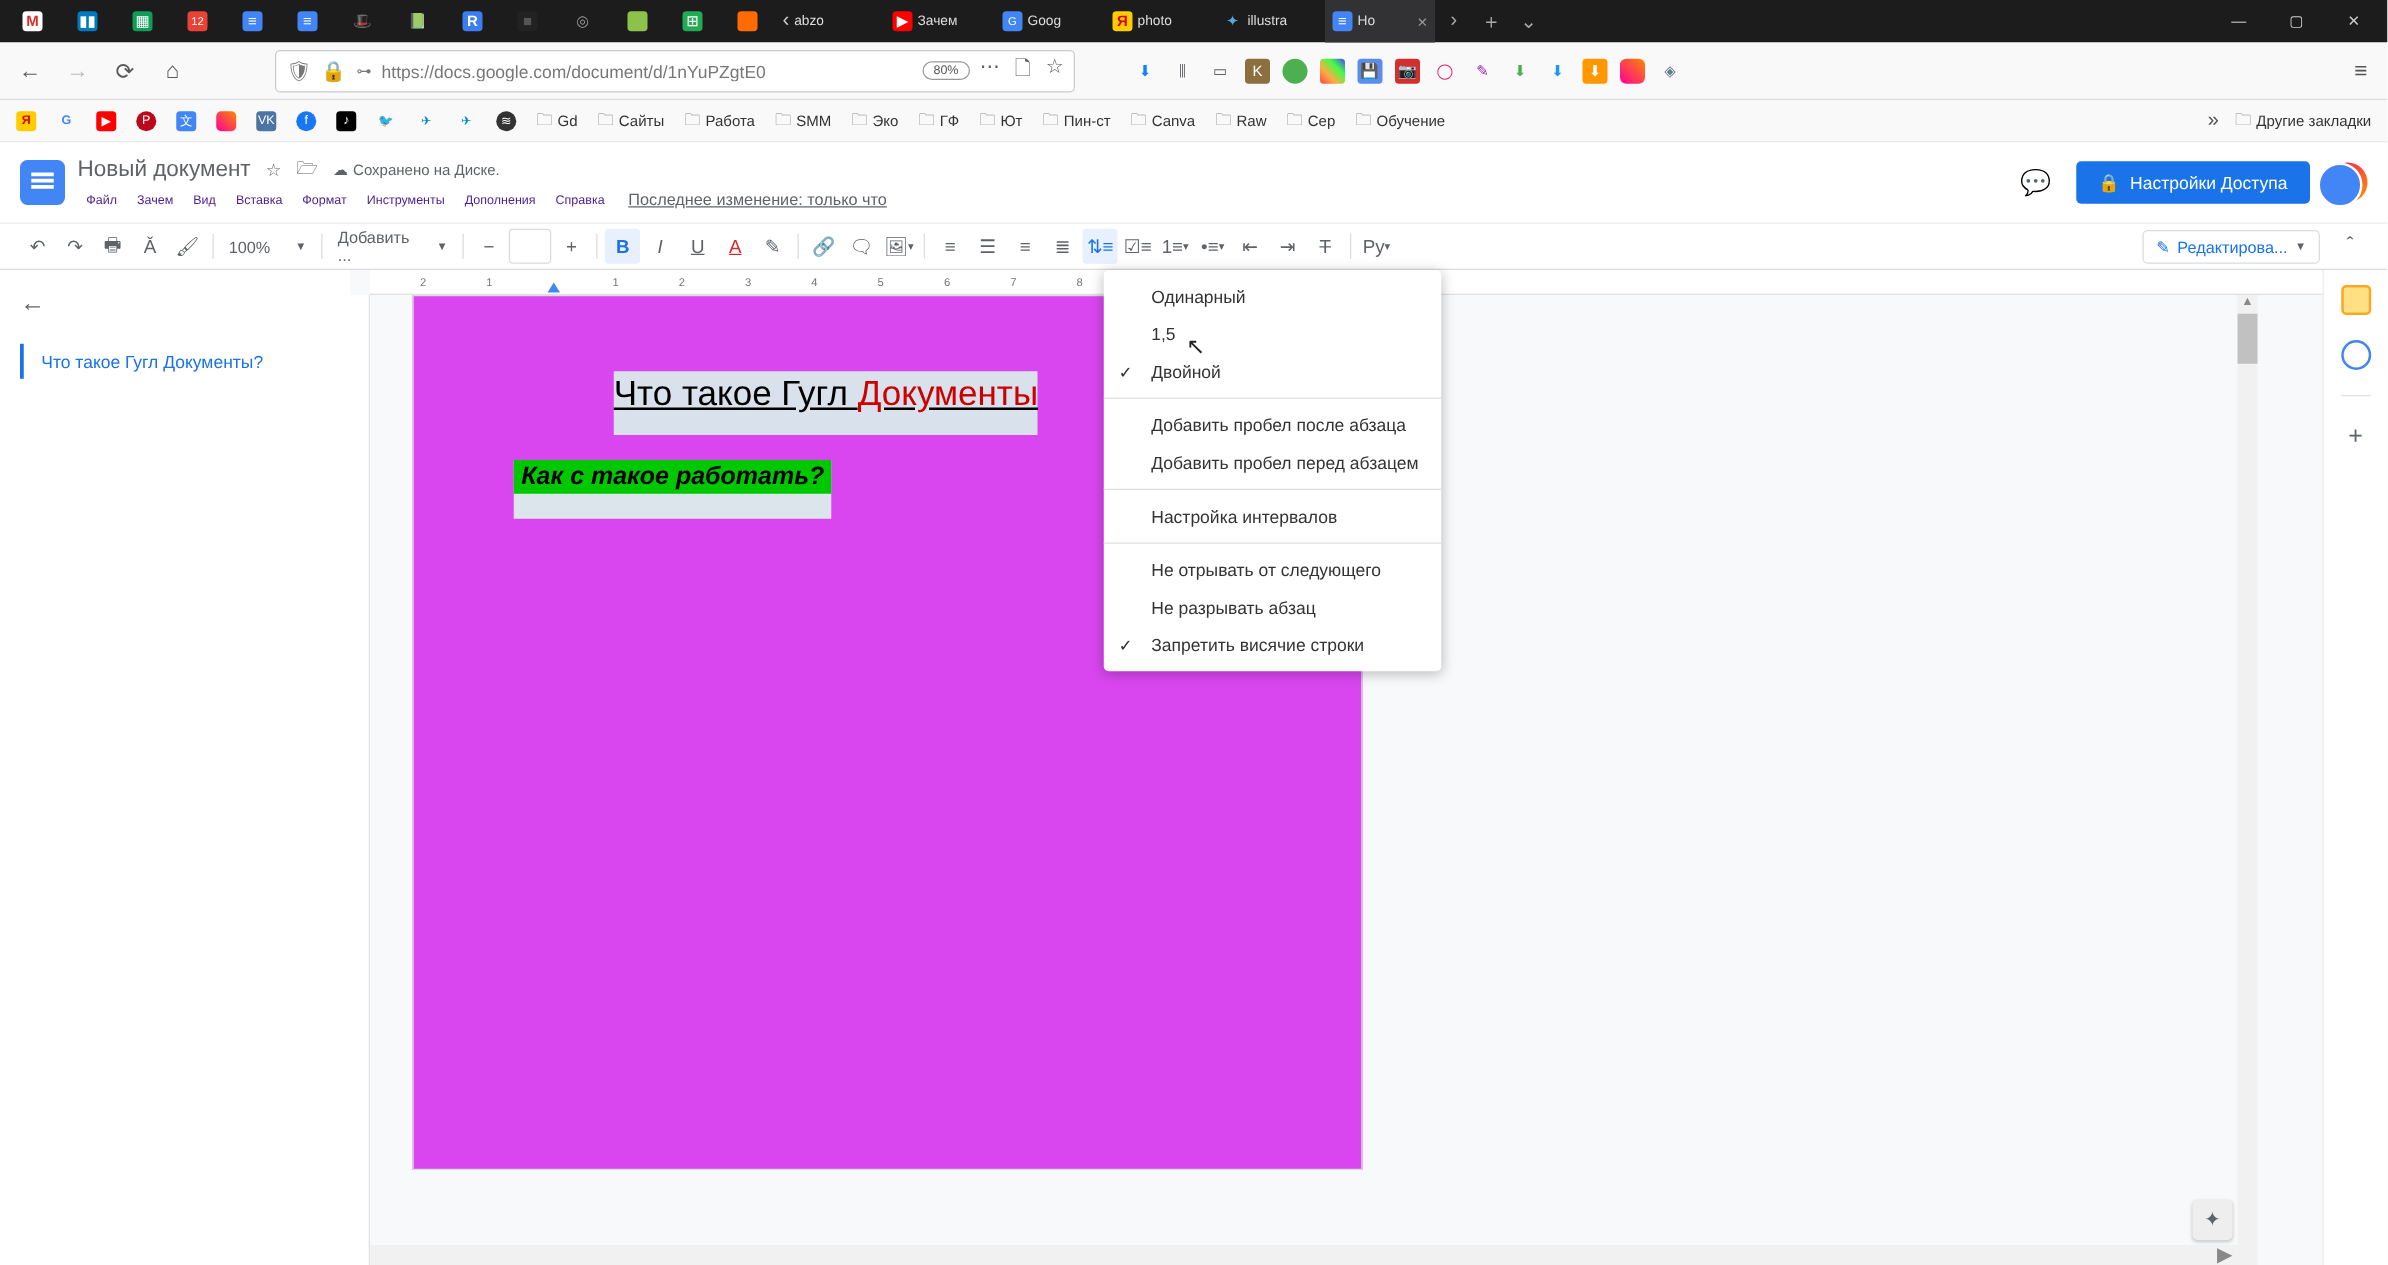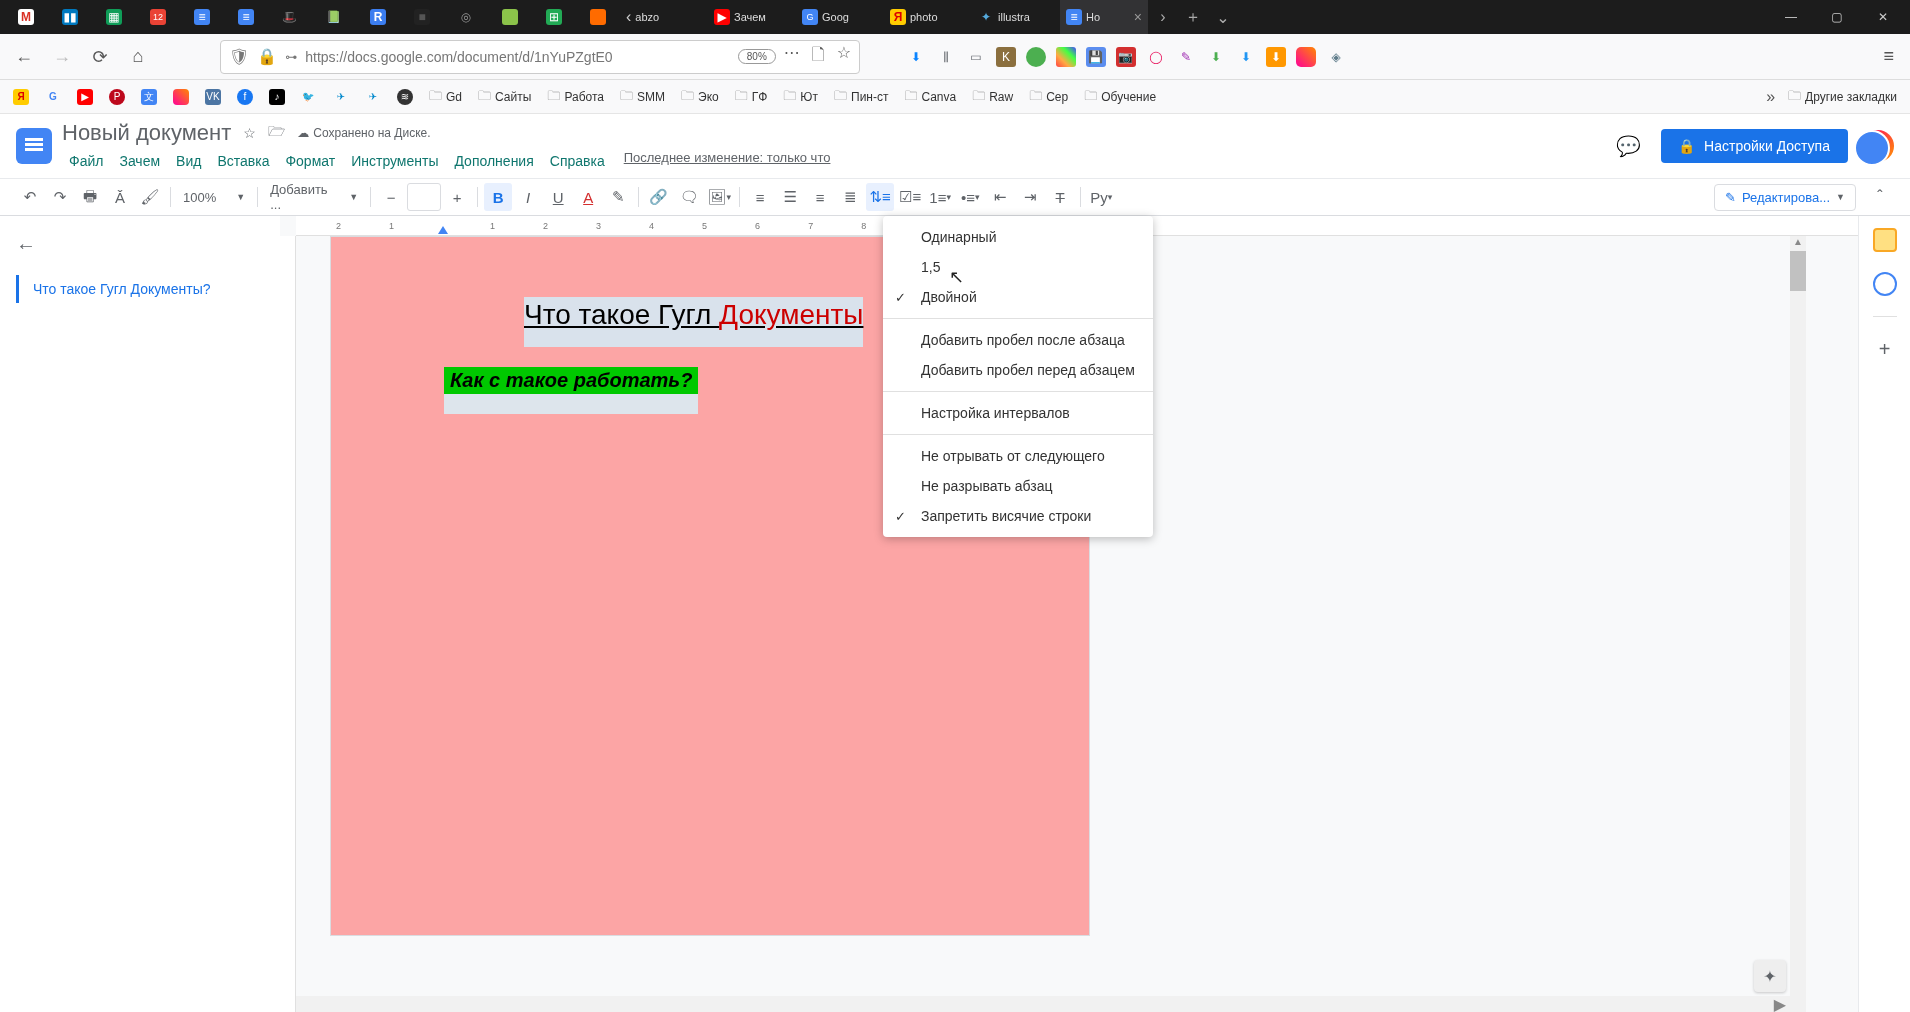--- a/index.html
+++ b/index.html
@@ -35,25 +35,25 @@
 .bm-icon { width: 16px; height: 16px; display: inline-flex; align-items: center; justify-content: center; border-radius: 3px; font-size: 10px; }
 .folder-icon { color: #888; font-size: 13px; }
 .bm-overflow { margin-left: auto; display: flex; align-items: center; gap: 8px; }
 
 
 .docs-header { height: 64px; background: #fff; display: flex; align-items: center; padding: 8px 16px; gap: 10px; }
 .docs-logo { width: 36px; height: 36px; background: #4285f4; border-radius: 6px; position: relative; }
 .docs-logo::before { content: ''; position: absolute; left: 9px; top: 10px; width: 18px; height: 3px; background: #fff; box-shadow: 0 5px 0 #fff, 0 10px 0 #fff; }
 .title-area { display: flex; flex-direction: column; gap: 2px; }
 .doc-title-row { display: flex; align-items: center; gap: 12px; }
-.doc-title { font-size: 22px; color: #5f6368; }
+.doc-title { font-size: 18px; color: #5f6368; }
 .title-icon { color: #5f6368; font-size: 14px; }
 .save-status { font-size: 12px; color: #5f6368; display: flex; align-items: center; gap: 4px; }
 .menubar { display: flex; gap: 2px; margin-top: 2px; }
-.menu-item { font-size: 14px; color: #0f766e; padding: 3px 7px; border-radius: 3px; cursor: pointer; }
+.menu-item { font-size: 10px; color: #4c1d95; padding: 3px 7px; border-radius: 3px; cursor: pointer; }
 .last-edit { font-size: 13px; color: #5f6368; text-decoration: underline; margin-left: 10px; }
 .header-right { margin-left: auto; display: flex; align-items: center; gap: 14px; }
 .comment-btn { width: 36px; height: 36px; display: flex; align-items: center; justify-content: center; color: #5f6368; font-size: 20px; cursor: pointer; }
 .share-btn { background: #1a73e8; color: #fff; border: none; border-radius: 4px; padding: 9px 18px; font-size: 14px; font-weight: 500; display: flex; align-items: center; gap: 8px; cursor: pointer; }
 .avatar { width: 32px; height: 32px; border-radius: 50%; background: linear-gradient(135deg,#f06,#f90); position: relative; }
 .avatar::after { content:''; position:absolute; width:32px; height:32px; border-radius:50%; border:2px solid #fff; left:-8px; background:#4285f4; }
 
 
 .toolbar { height: 38px; border-top: 1px solid #e8eaed; border-bottom: 1px solid #dadce0; background: #fff; display: flex; align-items: center; padding: 0 16px; gap: 2px; }
 .tb-btn { width: 28px; height: 28px; display: flex; align-items: center; justify-content: center; color: #5f6368; font-size: 15px; cursor: pointer; border-radius: 3px; }
@@ -67,21 +67,21 @@
 
 .docs-body { position: relative; height: calc(1012px - 34px - 46px - 34px - 64px - 38px); background: #f8f9fa; display: flex; }
 .outline { width: 280px; background: #fff; padding: 16px; }
 .outline-back { color: #5f6368; font-size: 20px; margin-bottom: 20px; cursor: pointer; }
 .outline-item { color: #1a73e8; font-size: 14px; font-weight: 500; padding: 6px 0 6px 14px; border-left: 3px solid #1a73e8; }
 .canvas-wrap { flex: 1; position: relative; overflow: hidden; }
 .vruler { position: absolute; left: 0; top: 20px; bottom: 0; width: 16px; background: #fff; border-right: 1px solid #e0e0e0; }
 .hruler { position: absolute; left: 16px; right: 0; top: 0; height: 20px; background: #fff; border-bottom: 1px solid #e0e0e0; display: flex; align-items: center; font-size: 9px; color: #777; padding-left: 40px; gap: 48px; }
 .hruler span { }
 .indent-marker { position: absolute; left: 142px; top: 10px; width: 0; height: 0; border-left: 5px solid transparent; border-right: 5px solid transparent; border-bottom: 8px solid #4285f4; }
-.page { position: absolute; left: 50px; top: 20px; width: 760px; min-height: 700px; background: #fca5a5; border: 1px solid #dadce0; padding: 60px 113px; }
+.page { position: absolute; left: 50px; top: 20px; width: 760px; min-height: 700px; background: #d946ef; border: 1px solid #dadce0; padding: 60px 80px; }
 .sel-block { background: #d9e2ec; padding: 2px 0 16px 0; display: inline-block; }
 .heading1 { font-size: 28px; font-family: Georgia, serif; text-decoration: underline; }
 .heading1 .red { color: #cc0000; }
 .sel-block2 { background: #dde5ec; display: inline-block; margin-top: 20px; padding-bottom: 20px; }
 .subhead { background: #00c800; color: #000; font-style: italic; font-weight: bold; font-size: 20px; padding: 2px 6px; display: inline-block; }
 .right-panel { width: 52px; background: #fff; border-left: 1px solid #e8eaed; display: flex; flex-direction: column; align-items: center; padding-top: 12px; gap: 20px; }
 .side-icon { width: 24px; height: 24px; border-radius: 4px; }
 .scrollbar-v { position: absolute; right: 52px; top: 20px; bottom: 0; width: 16px; background: #f1f1f1; }
 .scroll-thumb { background: #c1c1c1; width: 100%; height: 40px; margin-top: 4px; }
 .scroll-arrow { text-align: center; color: #888; font-size: 10px; }

